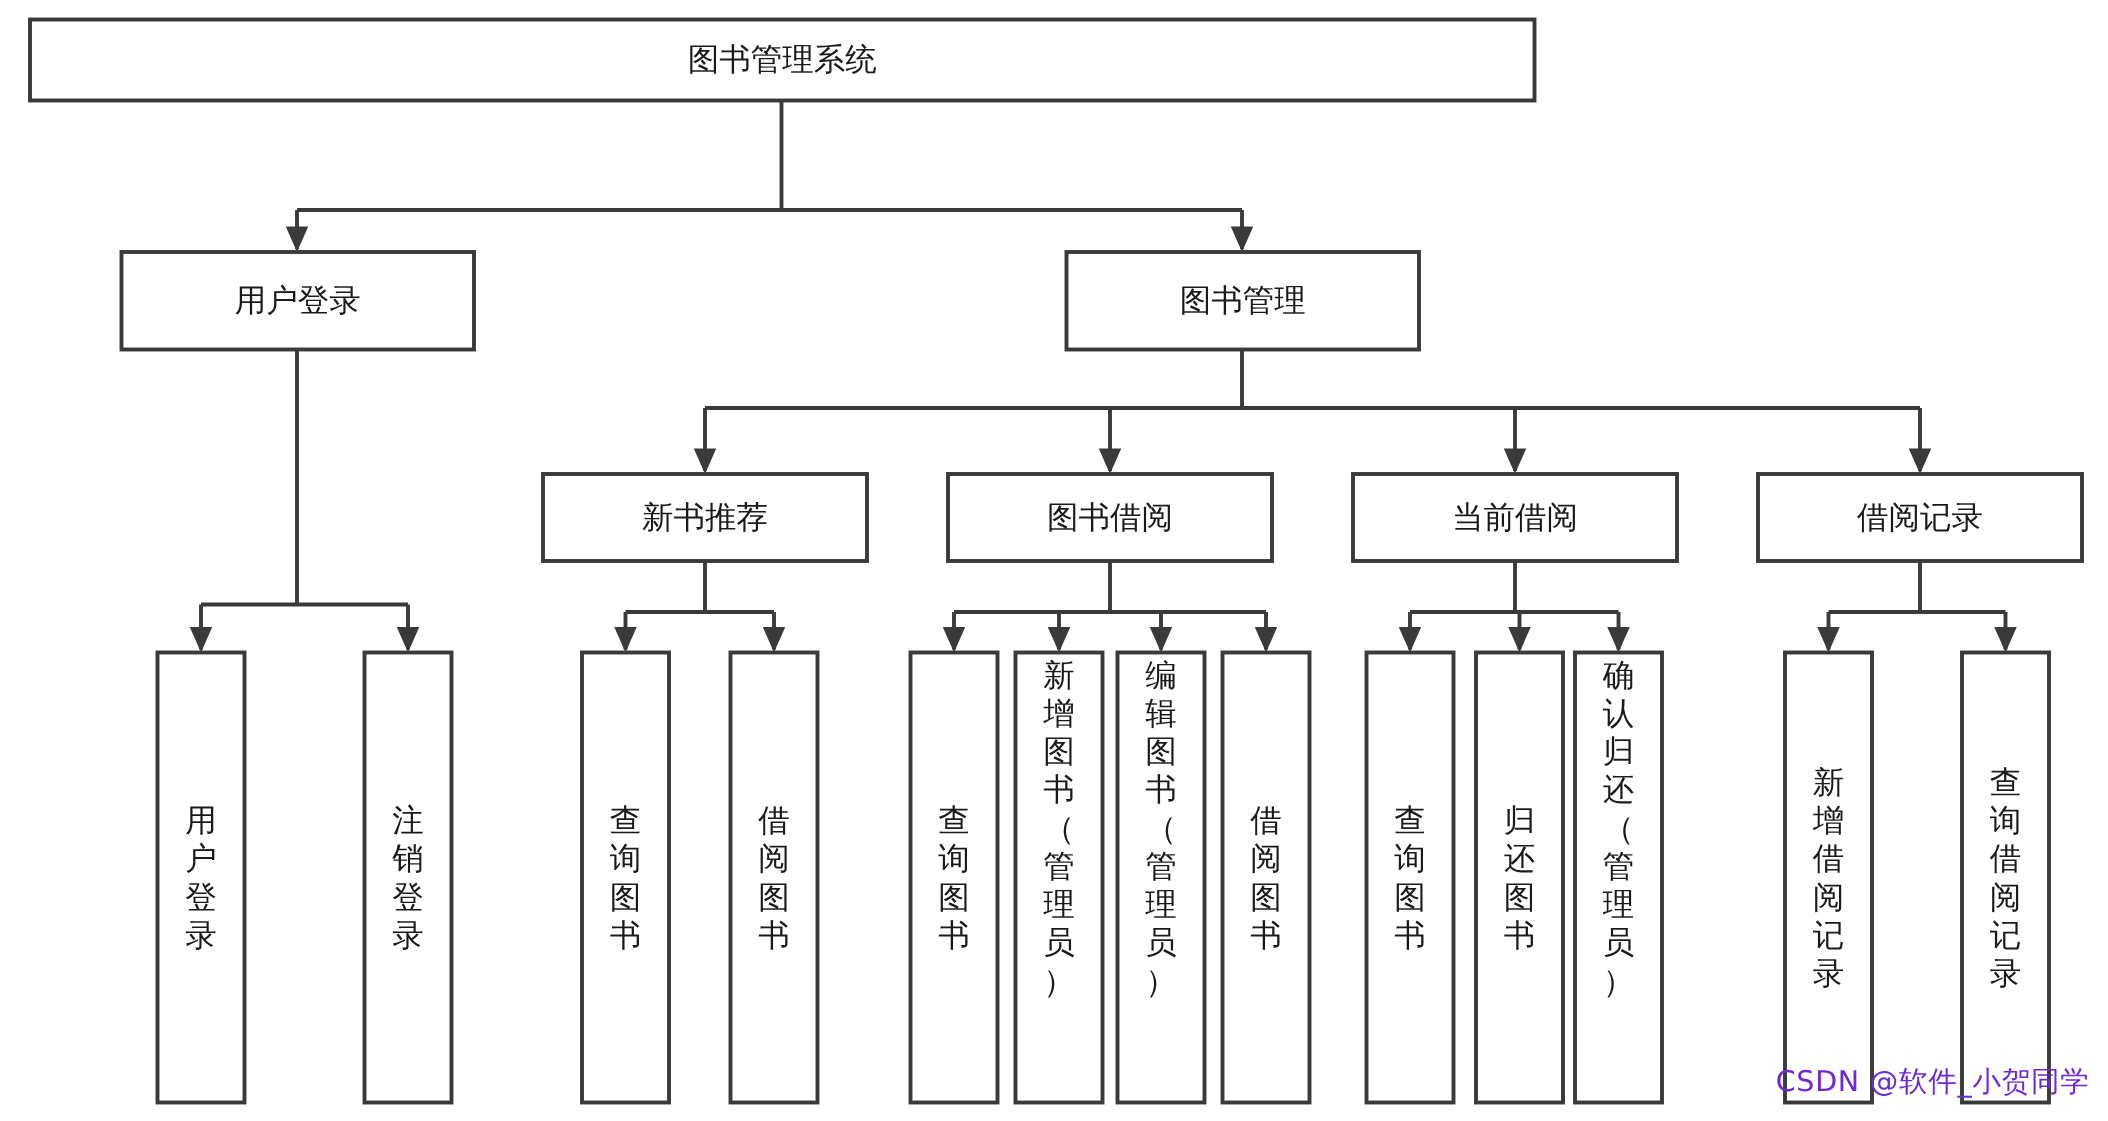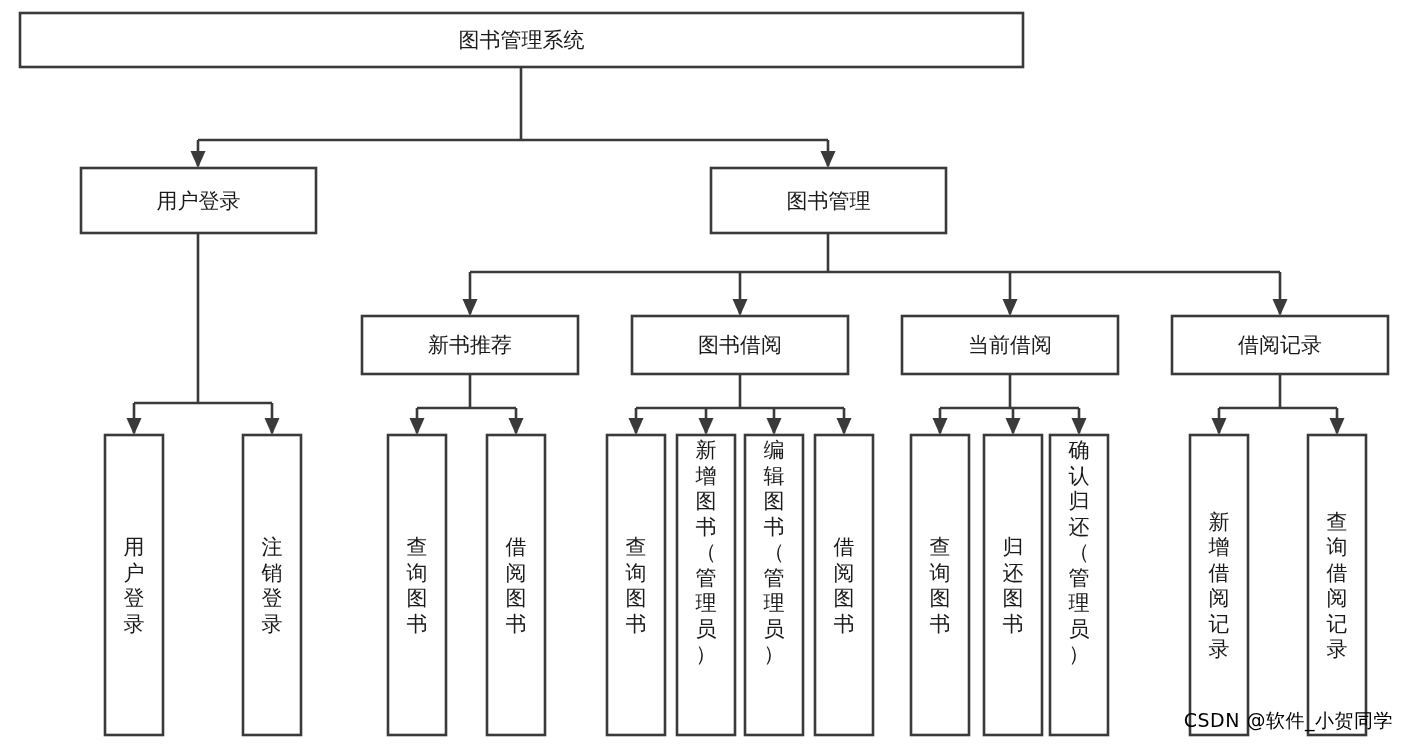--- a/index.html
+++ b/index.html
@@ -53,21 +53,21 @@
     stroke-linecap: butt;
   }
   .arrow-head {
     fill: #3a3a3a;
     stroke: none;
   }
   .watermark-text {
     position: absolute;
     right: 12px;
     bottom: 6px;
-    color: #000000;
+    color: #6d28d9;
     font-size: 19px;
     font-family: "DejaVu Sans", "Liberation Sans", sans-serif;
     letter-spacing: 0.5px;
     white-space: nowrap;
     user-select: none;
   }
 </style>
 </head>
 <body>
 

